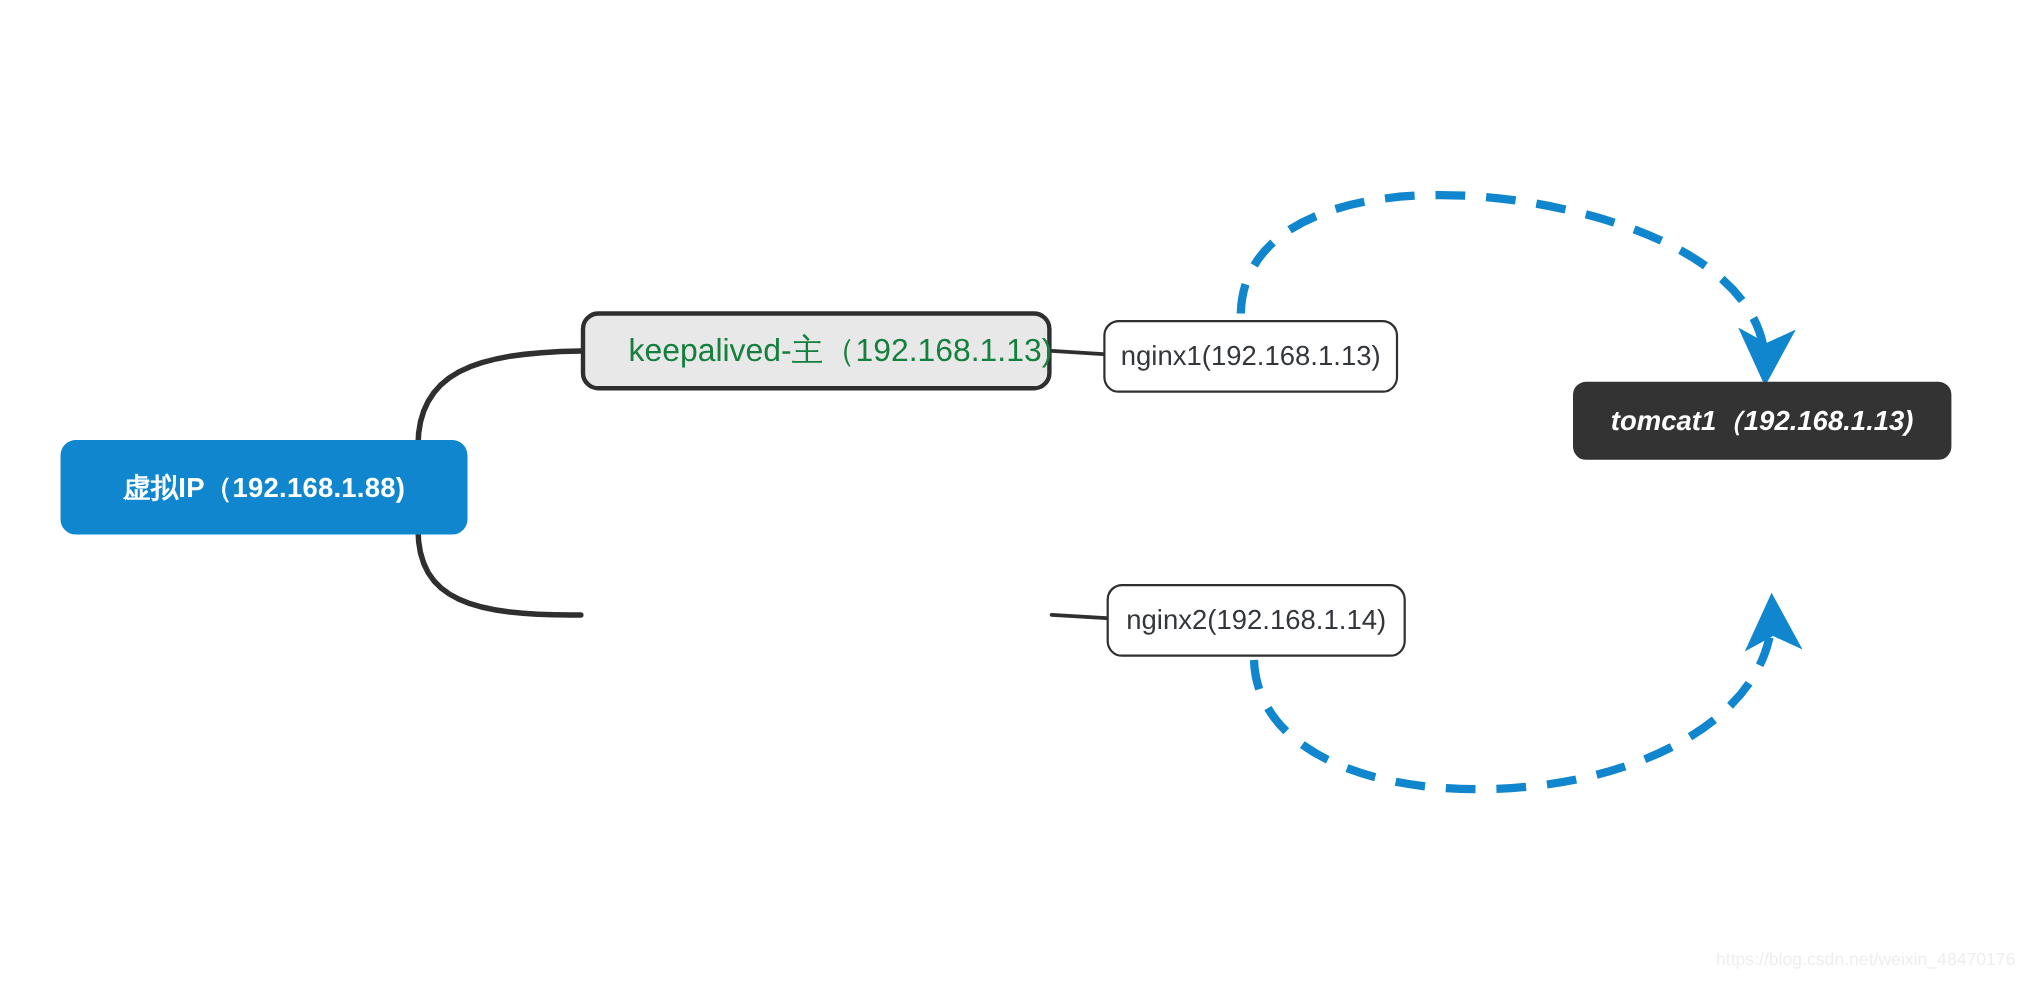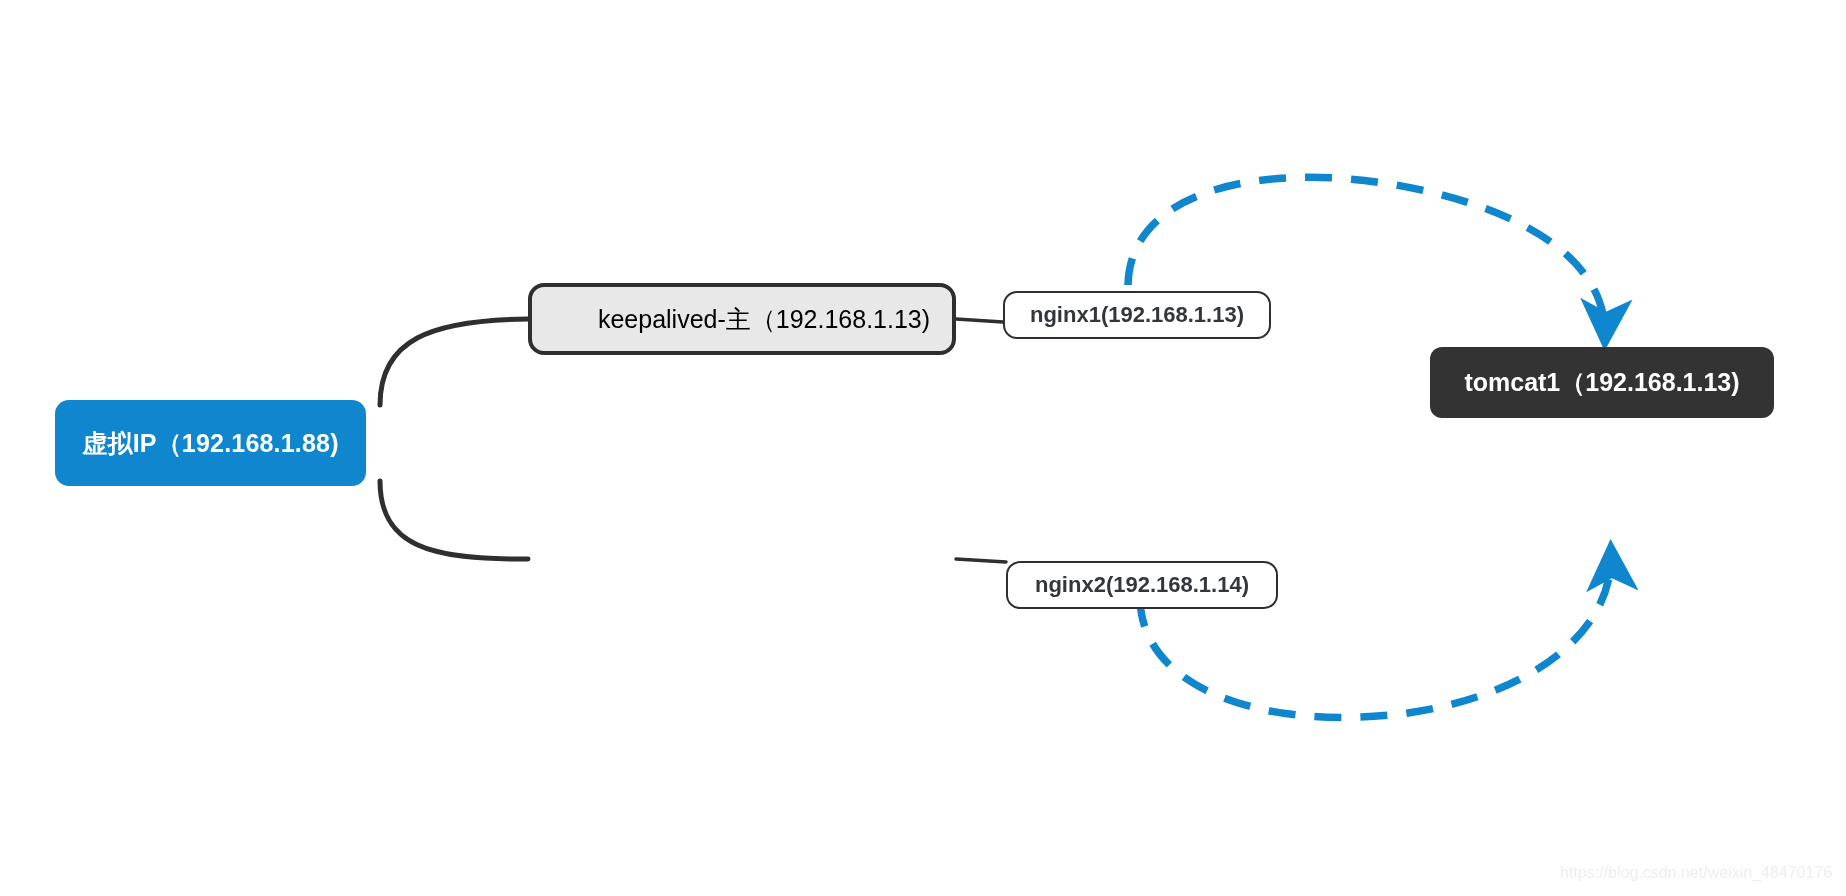--- a/index.html
+++ b/index.html
@@ -32,75 +32,74 @@
     align-items: center;
     justify-content: center;
     text-align: center;
     white-space: nowrap;
   }
 
   
   .node-vip {
     left: 55px;
     top: 400px;
-    width: 311px;
+    width: 370px;
     height: 86px;
     background: #0f86ce;
     border-radius: 14px;
     color: #ffffff;
     font-size: 25px;
     font-weight: bold;
     letter-spacing: 0.2px;
     z-index: 3;
   }
 
   
   .node-keepalived {
     left: 528px;
     width: 428px;
     height: 72px;
     background: #e8e8e8;
     border: 4px solid #2f2f2f;
     border-radius: 16px;
-    color: #000000;
-    font-size: 25px;
+    color: #15803d;
+    font-size: 29px;
     z-index: 3;
     padding-left: 44px;
   }
   .node-keepalived.k-main { top: 283px; }
   .node-keepalived.k-backup { top: 523px; }
 
   
   .node-nginx {
     left: 1003px;
     width: 268px;
-    height: 48px;
+    height: 66px;
     background: #ffffff;
     border: 2.5px solid #2f2f2f;
     border-radius: 14px;
     color: #33373b;
-    font-size: 22px;
+    font-size: 25px;
     z-index: 3;
-    font-weight: bold;
   }
   .node-nginx.n-one { top: 291px; }
-  .node-nginx.n-two { left: 1006px; top: 531px; width: 272px; margin-top: 30px; }
+  .node-nginx.n-two { left: 1006px; top: 531px; width: 272px; }
 
   
   .node-tomcat {
     width: 344px;
     height: 71px;
     background: #333333;
     border-radius: 12px;
     color: #ffffff;
     font-size: 25px;
     font-weight: bold;
     z-index: 3;
   }
-  .node-tomcat.t-one { left: 1430px; top: 347px; }
+  .node-tomcat.t-one { left: 1430px; top: 347px; font-style: italic; }
   .node-tomcat.t-two { left: 1428px; top: 469px; width: 352px; }
 
   .watermark {
     position: absolute;
     left: 1560px;
     top: 864px;
     font-size: 16px;
     color: #eeeeee;
     white-space: nowrap;
     z-index: 2;

